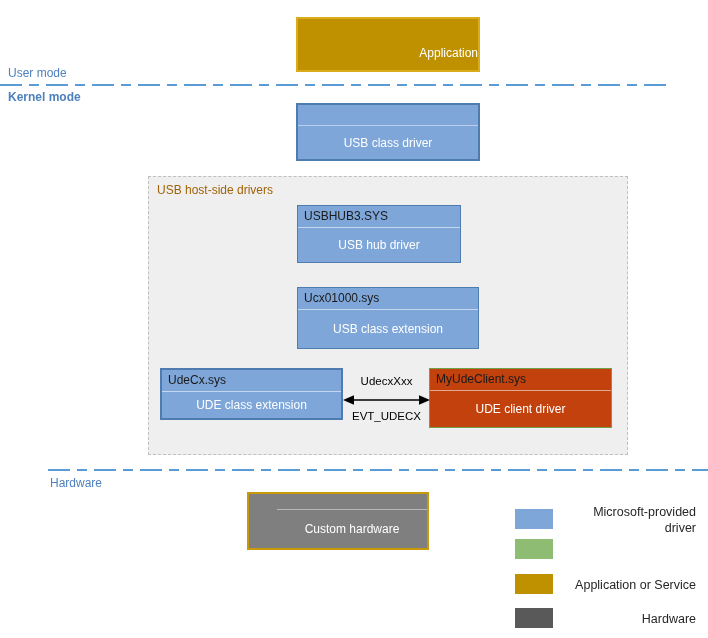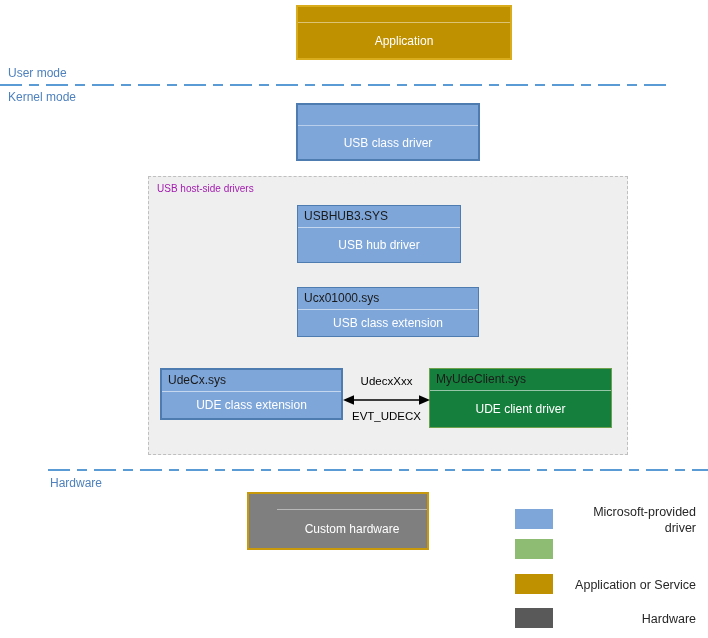--- a/index.html
+++ b/index.html
@@ -30,77 +30,77 @@
     white-space: nowrap;
   }
   .filebox .file-body {
     flex: 1; display: flex; align-items: center; justify-content: center;
     color: #ffffff; font-size: 12px;
   }
 
   .gold  { background: #BF9000; border: 2px solid #D9AC1E; }
   .blue2 { background: #7EA6D9; border: 2px solid #4E7CB0; }
   .blue1 { background: #7EA6D9; border: 1px solid #4E7CB0; }
-  .green1{ background: #15803d; border: 1px solid #6FA04C; }
+  .green1{ background: #c2410c; border: 1px solid #6FA04C; }
   .gray-hw { background: #7F7F7F; border: 2px solid #C8990A; }
 
   .container-box {
     background: #EFEFEF;
     border: 1px dashed #BFBFBF;
   }
   .container-label {
     position: absolute; left: 8px; top: 6px;
-    color: #a21caf; font-size: 10px; white-space: nowrap;
+    color: #a16207; font-size: 12px; white-space: nowrap;
   }
 
   .mode-label { color: #4E81BD; font-size: 12px; white-space: nowrap; }
 
   .arrow-label {
     color: #000000; font-size: 11.5px; text-align: center; white-space: nowrap;
   }
 
   .legend-swatch { width: 38px; height: 20px; }
   .legend-label {
     color: #262626; font-size: 12.5px; text-align: right; line-height: 16px;
   }
   .legend-label.oneline { white-space: nowrap; }
 </style>
 </head>
 <body>
 
 <div class="canvas">
 
-  <div class="abs box gold" style="left:296px; top:5px; width:216px; height:55px;">
+  <div class="abs box gold" style="left:296px; top:17px; width:184px; height:55px;align-items:flex-end;">
     <div class="box-header"></div>
     <div class="box-body">Application</div>
   </div>
 
   <div class="abs mode-label" style="left:8px; top:66px;">User mode</div>
 
   <svg class="abs" style="left:0; top:83px; width:668px; height:4px;" viewBox="0 0 668 4">
     <line x1="0" y1="2" x2="668" y2="2" stroke="#5B9BD5" stroke-width="1.8" stroke-dasharray="22 7 10 7"></line>
   </svg>
 
-  <div class="abs mode-label" style="left:8px; top:90px;">Kernel mode</div>
+  <div class="abs mode-label" style="left:8px; top:90px;font-weight:bold;">Kernel mode</div>
 
   <div class="abs box blue2" style="left:296px; top:103px; width:184px; height:58px;">
     <div class="box-header" style="height:20px;"></div>
     <div class="box-body">USB class driver</div>
   </div>
 
   <div class="abs container-box" style="left:148px; top:176px; width:480px; height:279px;">
     <div class="container-label">USB host-side drivers</div>
   </div>
 
   <div class="abs filebox blue1" style="left:297px; top:205px; width:164px; height:58px;">
     <div class="file-header">USBHUB3.SYS</div>
     <div class="file-body">USB hub driver</div>
   </div>
 
-  <div class="abs filebox blue1" style="left:297px; top:287px; width:182px; height:50px;">
+  <div class="abs filebox blue1" style="left:297px; top:287px; width:182px; height:62px;">
     <div class="file-header">Ucx01000.sys</div>
     <div class="file-body">USB class extension</div>
   </div>
 
   <div class="abs filebox blue2" style="left:160px; top:368px; width:183px; height:52px;">
     <div class="file-header">UdeCx.sys</div>
     <div class="file-body">UDE class extension</div>
   </div>
 
   <div class="abs filebox green1" style="left:429px; top:368px; width:183px; height:60px;">

